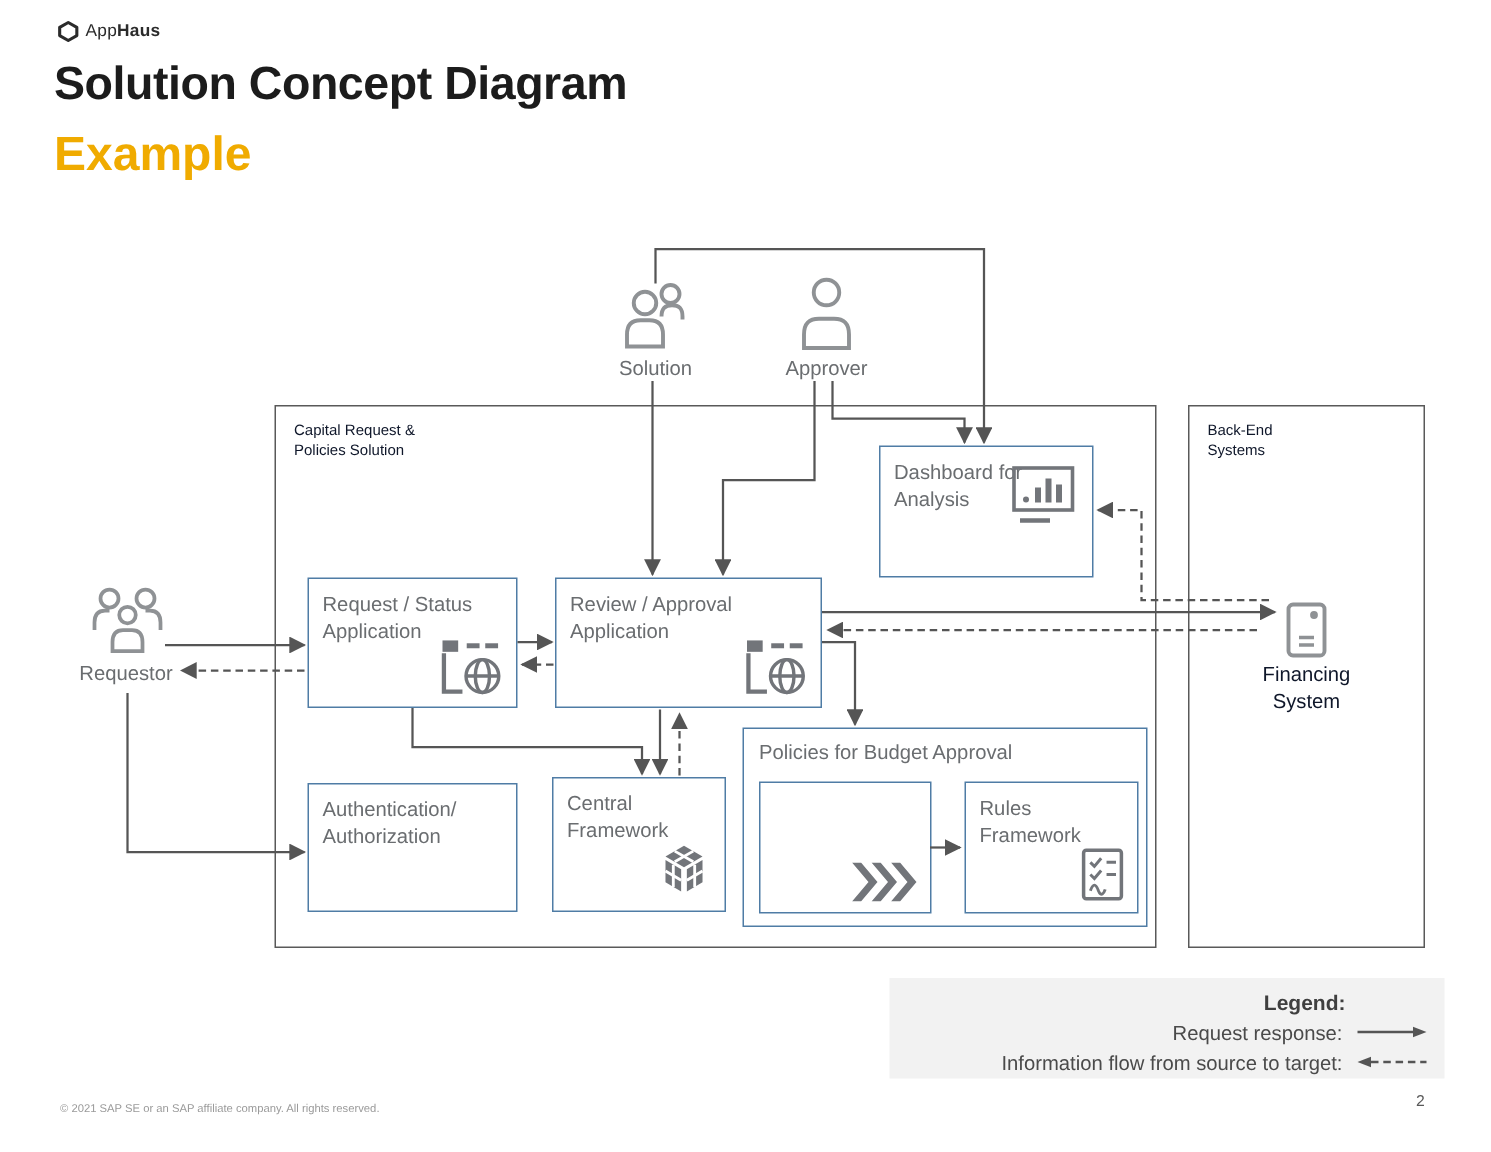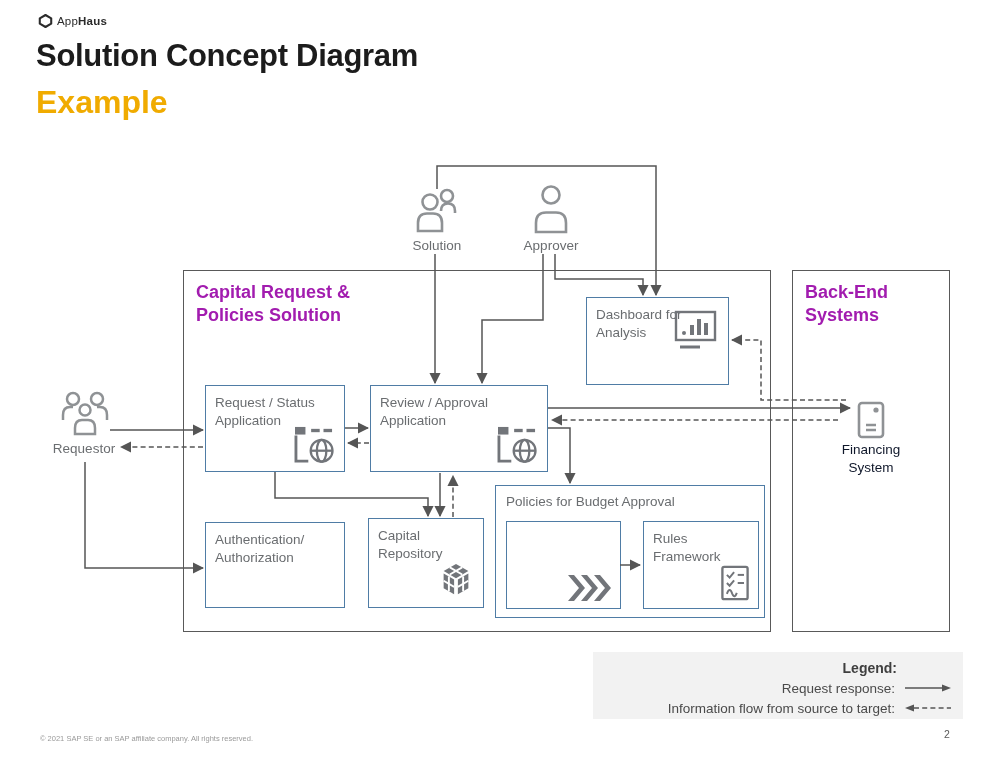--- a/index.html
+++ b/index.html
@@ -12,21 +12,21 @@
 
   
   #logo-row { left:38px; top:13px; display:flex; align-items:center; gap:4px; }
   #logo-text { font-size:11.5px; color:#2b2b2b; letter-spacing:.2px; }
   #logo-text b { font-weight:700; }
   #page-title { left:36px; top:38px; font-size:31px; font-weight:700; color:#1c1c1c; letter-spacing:-.3px; }
   #page-subtitle { left:36px; top:84px; font-size:32px; font-weight:700; color:#F0AB00; }
 
   
   .cont { position:absolute; border:1.4px solid #595959; background:transparent; }
-  .cont-label { position:absolute; left:12px; top:10px; font-size:18px; font-weight:700; color:#a21caf; line-height:1.3; }
+  .cont-label { position:absolute; left:12px; top:10px; font-size:10px; font-weight:400; color:#0f172a; line-height:1.3; }
   .cont-label span { display:block; }
   .box { position:absolute; border:1.4px solid #4F7CA5; background:#ffffff; }
   .box-label { position:absolute; left:9px; top:8px; right:8px; font-size:13.5px; color:#6A6D70; line-height:1.32; }
   .box .icon-br { position:absolute; right:8px; bottom:7px; }
   .box .icon-tr { position:absolute; right:10px; top:12px; }
 
   #cont-solution { left:183px; top:270px; width:588px; height:362px; }
   #cont-backend  { left:792px; top:270px; width:158px; height:362px; }
 
   #box-request   { left:205px; top:385px; width:140px; height:87px; }
@@ -168,21 +168,21 @@
     <rect x="30" y="13" width="4" height="12" fill="#72757a"></rect>
     <path d="M6,37 L26,37" stroke="#72757a" stroke-width="3"></path>
   </svg>
 </div>
 
 <div class="box" id="box-auth">
   <div class="box-label">Authentication/ Authorization</div>
 </div>
 
 <div class="box" id="box-repo">
-  <div class="box-label">Capital Repository</div>
+  <div class="box-label">Central Framework</div>
   <svg class="icon-br" width="38" height="38" viewBox="0 0 40 40">
     <g fill="#72757a">
       <polygon points="20,2 33,9.5 20,17 7,9.5"></polygon>
       <polygon points="7,12 18,18.5 18,34 7,27.5"></polygon>
       <polygon points="33,12 22,18.5 22,34 33,27.5"></polygon>
     </g>
     <g stroke="#ffffff" stroke-width="2" fill="none">
       <path d="M13.5,5.7 L26.5,13.2"></path>
       <path d="M26.5,5.7 L13.5,13.2"></path>
       <path d="M7,19.7 L18,26.2"></path>

